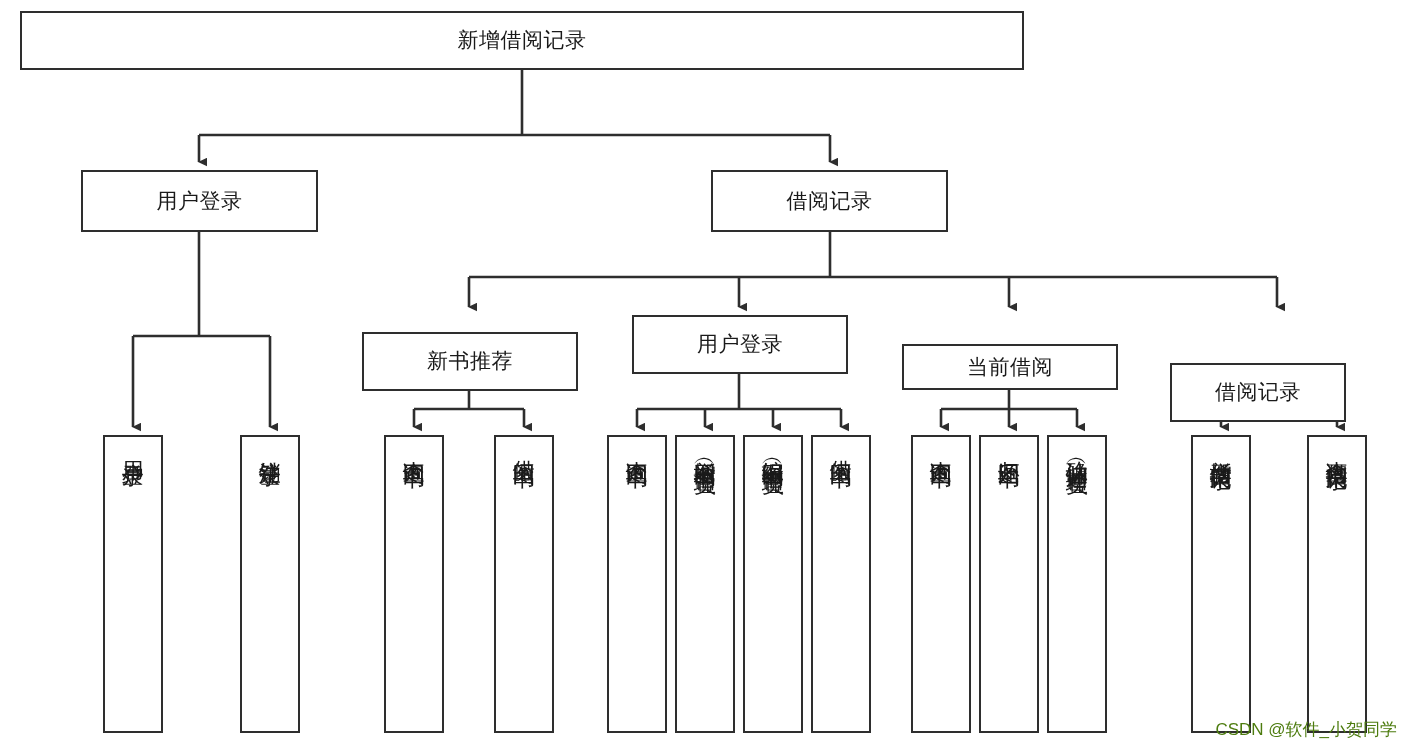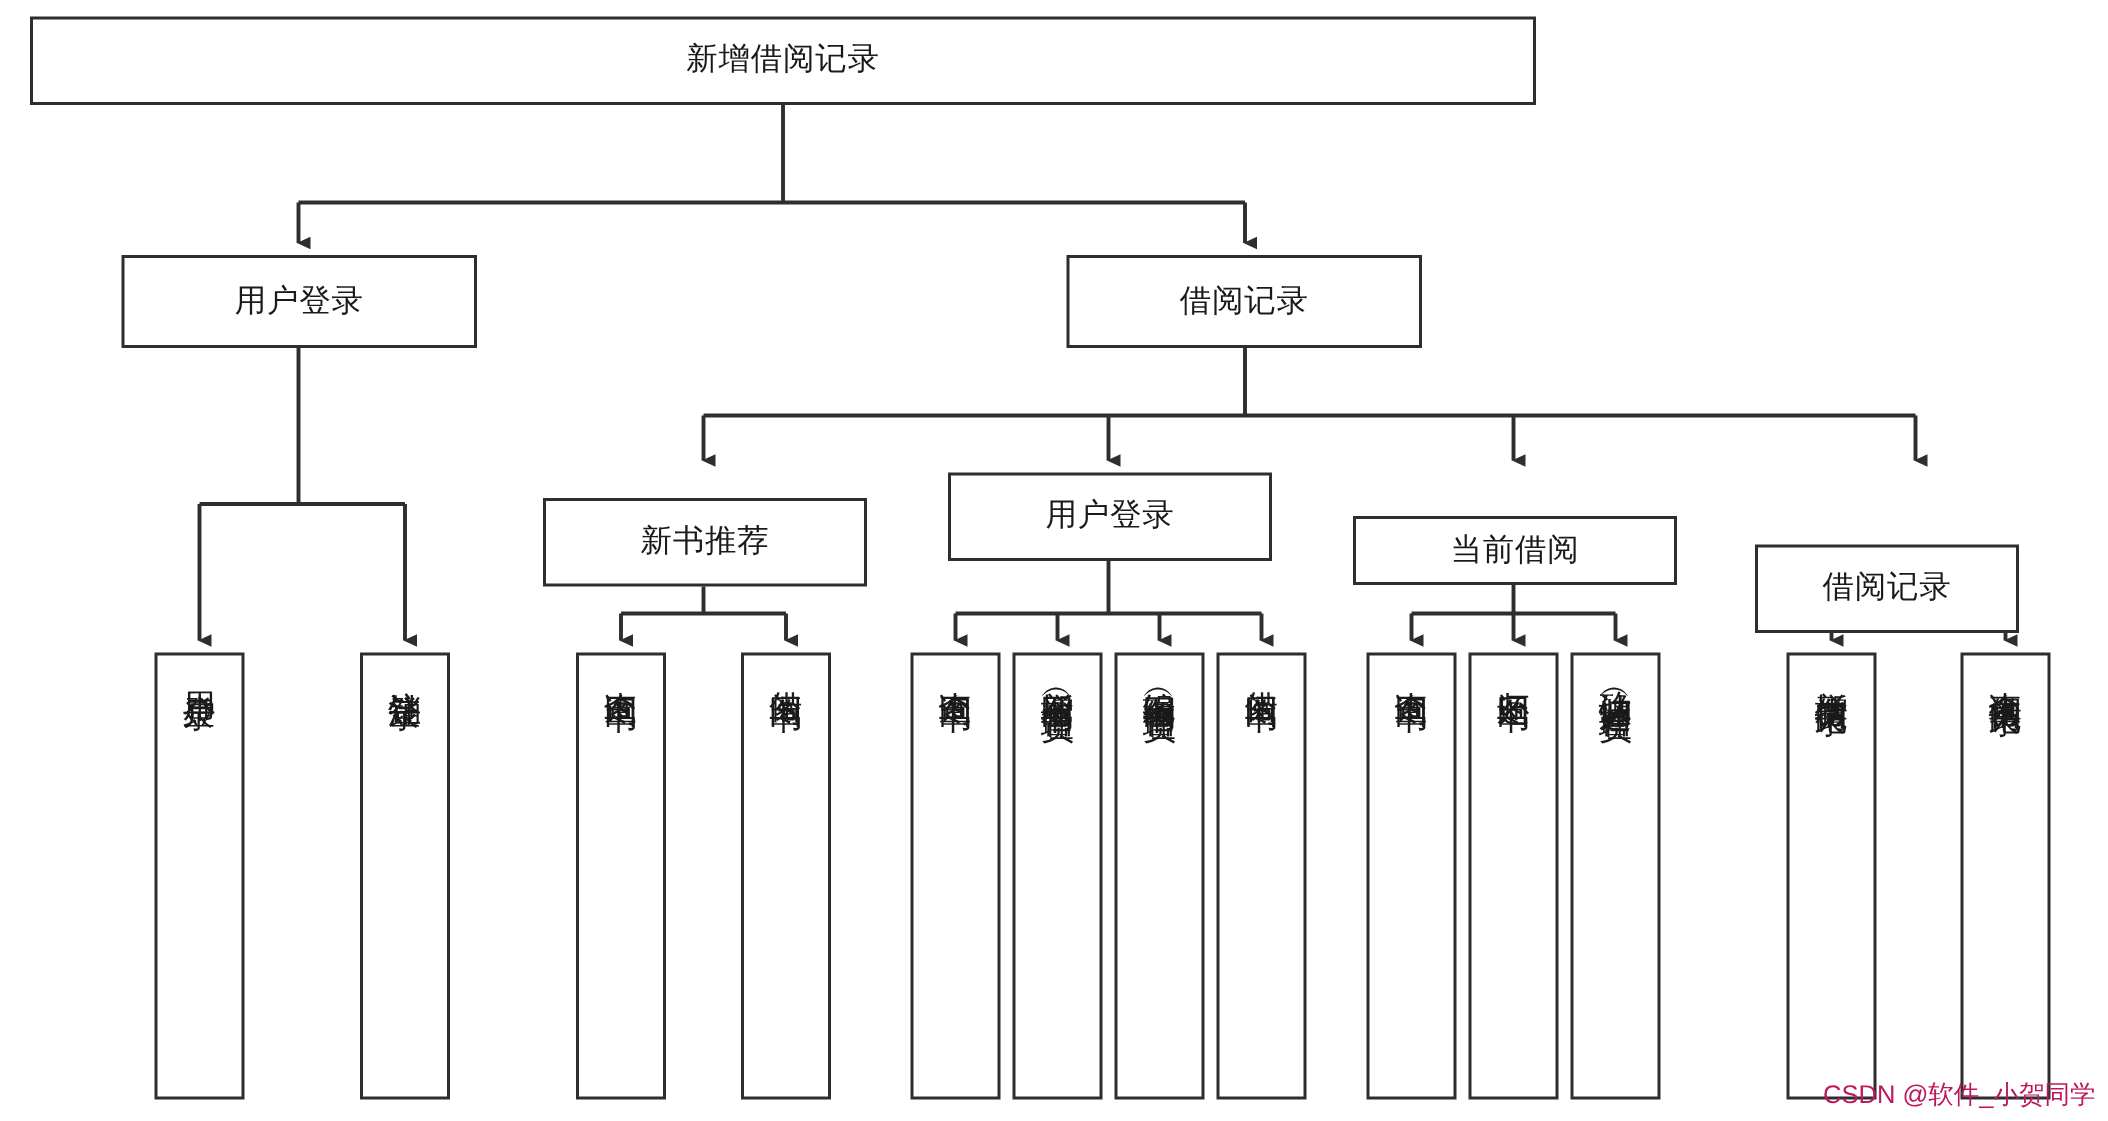--- a/index.html
+++ b/index.html
@@ -57,21 +57,21 @@
     line-height: 1.25;
     letter-spacing: 2px;
     white-space: normal;
     max-height: 280px;
   }
   .watermark {
     position: absolute;
     right: 8px;
     bottom: 6px;
     font-size: 17px;
-    color: #be185d;
+    color: #4d7c0f;
     z-index: 5;
     white-space: nowrap;
     font-family: "Liberation Sans", "DejaVu Sans", sans-serif;
   }
 </style>
 </head>
 <body>
 
 <div id="diagram-root">
 

